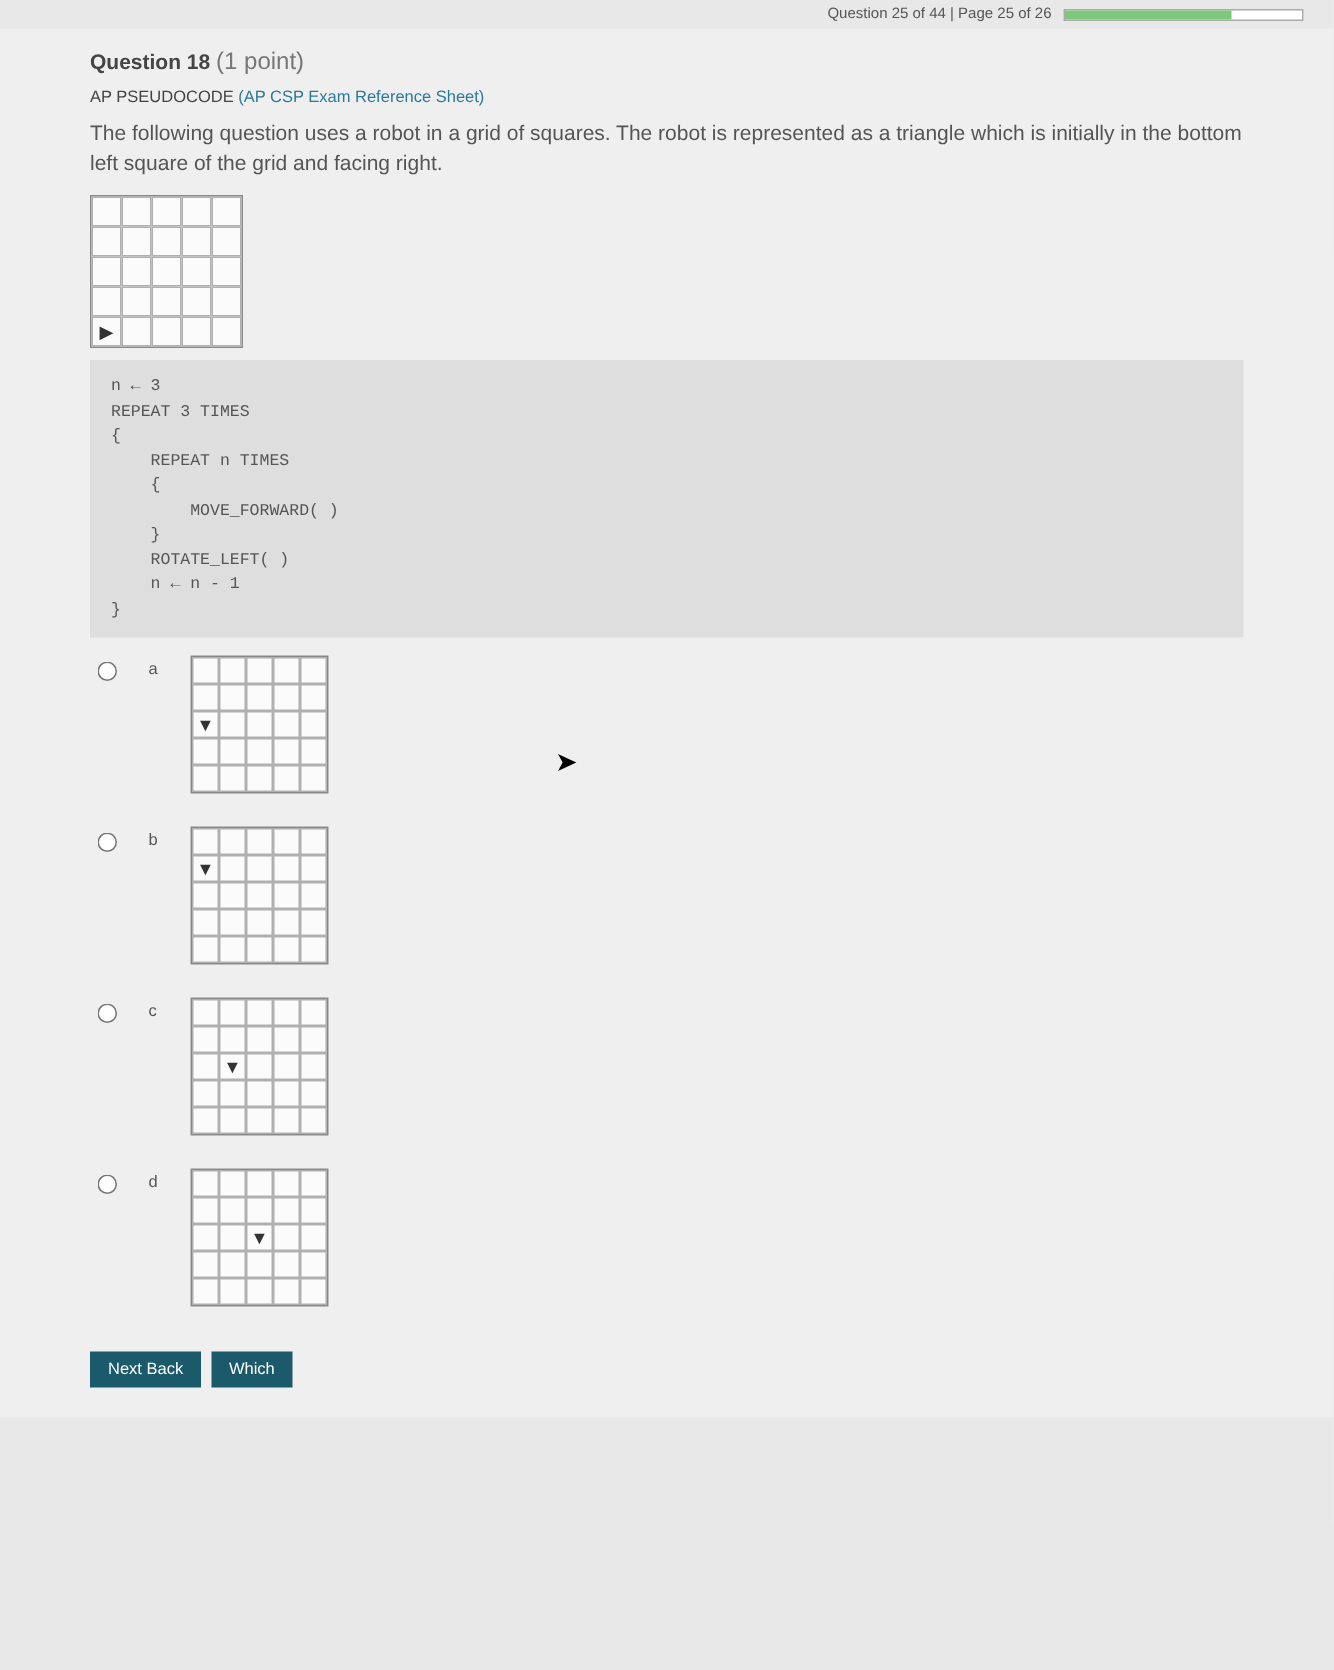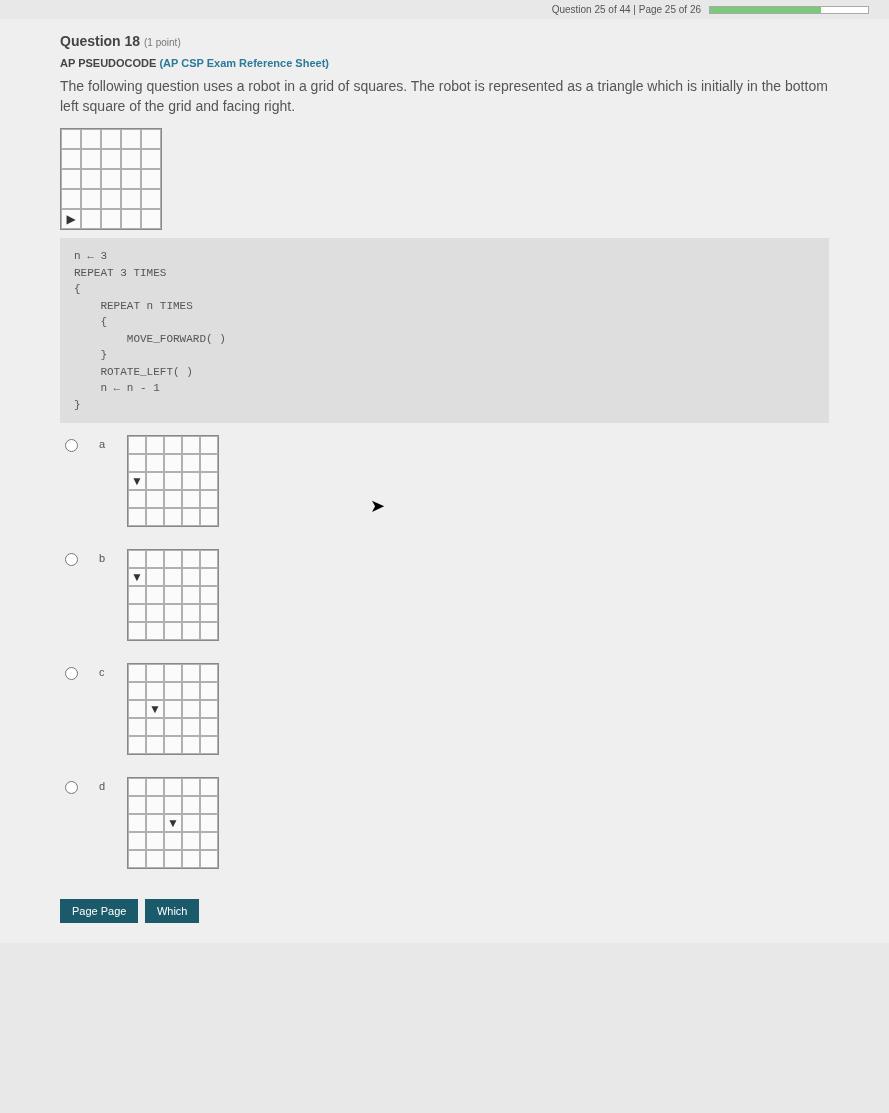--- a/index.html
+++ b/index.html
@@ -35,27 +35,27 @@
   .content {
     padding: 10px 60px 20px 60px;
     background: #efefef;
   }
   .q-title {
     font-size: 14px;
     color: #444;
     margin: 4px 0 8px 0;
   }
   .q-title .points {
-    font-size: 10px;
+    font-size: 16px;
     color: #777;
     margin-top: 20px;
   }
   .subtitle {
     font-size: 11px;
-    font-weight: bold;
+    font-weight: normal;
     color: #444;
     margin-bottom: 8px;
   }
   .subtitle a {
     color: #2a7a9a;
     text-decoration: none;
   }
   .paragraph {
     font-size: 14px;
     color: #555;
@@ -327,17 +327,17 @@
             <div class="cell"></div>
             <div class="cell"></div>
             <div class="cell"></div>
             <div class="cell"></div>
           </div>
         </div>
       </div>
     </div>
 
   <div class="page-buttons">
-    <button class="btn">Page Page</button>
+    <button class="btn">Next Back</button>
     <button class="btn">Which</button>
   </div>
 
 </div>
 
 </body></html>

